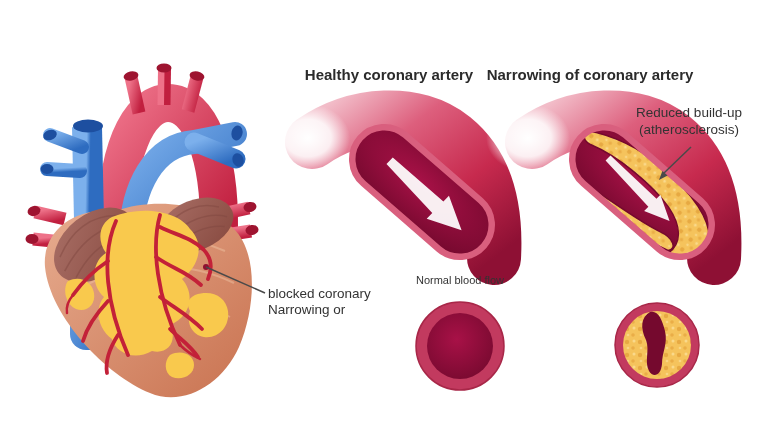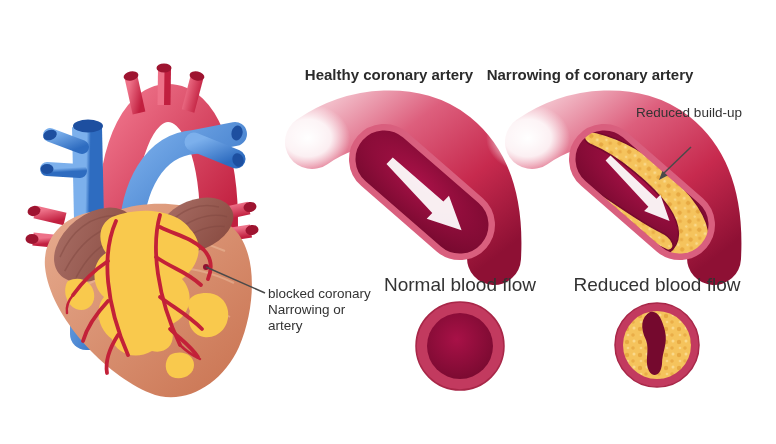--- a/index.html
+++ b/index.html
@@ -10,21 +10,21 @@
   }
   .canvas{position:absolute;left:0;top:0;}
   .fig-title{
     position:absolute;top:66px;width:220px;text-align:center;
     font-size:15px;font-weight:700;color:var(--text-dark,#2b2b2b);
   }
   #title-healthy{left:279px;}
   #title-narrowed{left:480px;}
   .flow-label{
     position:absolute;top:274px;width:200px;text-align:center;
-    font-size:19px;color:var(--text-label,#333333);
+    font-size:11px;color:var(--text-label,#333333);
   }
   #flow-normal{left:360px;}
   #flow-reduced{left:557px;}
   .callout{
     position:absolute;left:607px;top:104px;width:164px;text-align:center;
     font-size:13.5px;line-height:17px;color:var(--text-label,#333333);
   }
   .heart-label{
     position:absolute;left:268px;top:286px;width:122px;
     font-size:13.5px;line-height:16px;color:var(--text-label,#333333);
@@ -230,24 +230,23 @@
       <line x1="691" y1="147" x2="664" y2="173" style="stroke:var(--pointer-line,#4a4a4a)" stroke-width="1.5"></line>
       <polygon points="659,180 667.6,175.6 662.4,171" style="fill:var(--pointer-line,#4a4a4a)"></polygon>
     </g>
   </svg>
 
   <div class="fig-title" id="title-healthy">Healthy coronary artery</div>
   <div class="fig-title" id="title-narrowed">Narrowing of coronary artery</div>
 
   <div class="callout">
     <div>Reduced build-up</div>
+    <div>(atherosclerosis)</div>
   </div>
 
   <div class="flow-label" id="flow-normal">Normal blood flow</div>
-  <div class="flow-label" id="flow-reduced">Reduced blood flow</div>
 
   <div class="heart-label">
     <div>blocked coronary</div>
     <div>Narrowing or</div>
-    <div>artery</div>
   </div>
 
 </div>
 
 </body></html>

